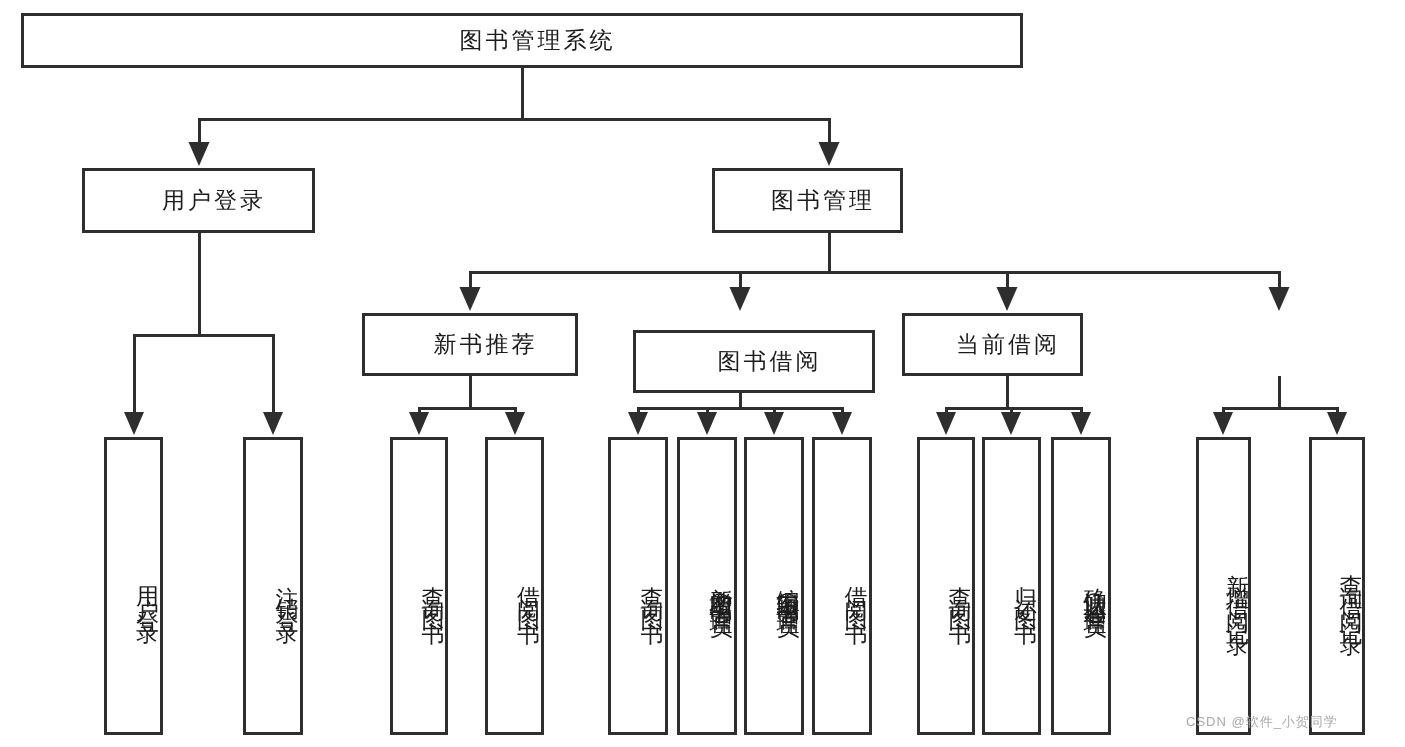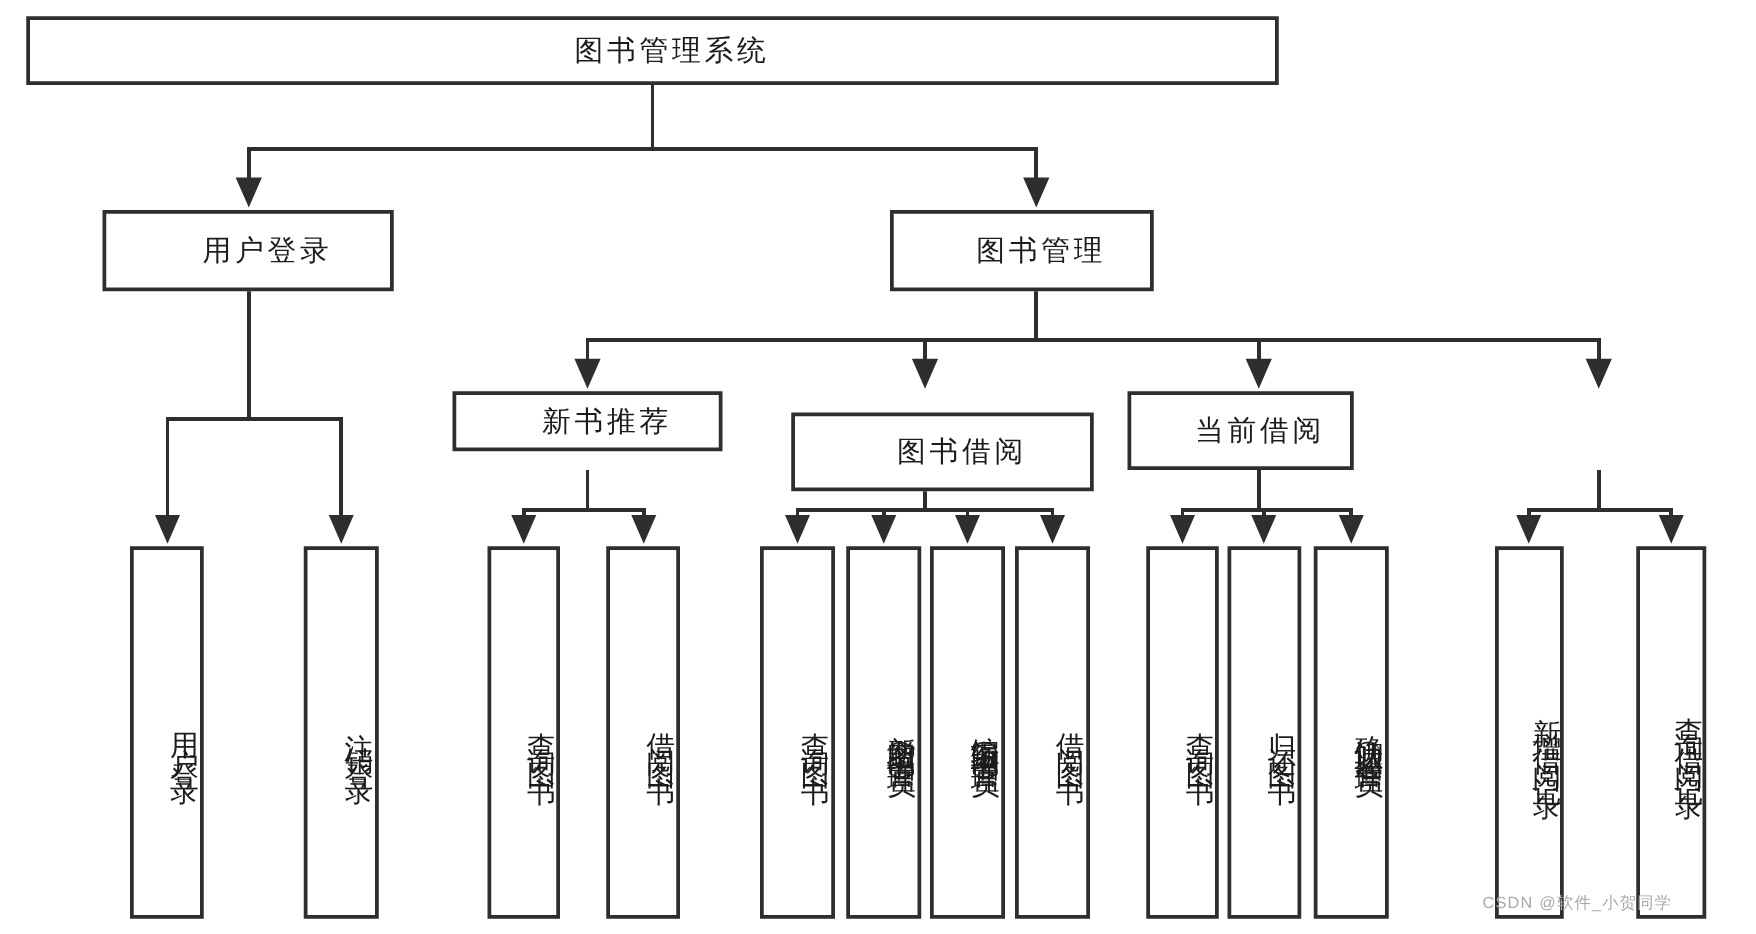--- a/index.html
+++ b/index.html
@@ -120,25 +120,25 @@
     </g>
   </svg>
 
   <div class="box" style="left:21px; top:13px; width:1002px; height:55px;">
     <span class="lbl">图书管理系统</span>
   </div>
 
   <div class="box" style="left:82px; top:168px; width:233px; height:65px;">
     <span class="lbl">用户登录</span>
   </div>
-  <div class="box" style="left:712px; top:168px; width:211px; height:65px;">
+  <div class="box" style="left:712px; top:168px; width:191px; height:65px;">
     <span class="lbl">图书管理</span>
   </div>
 
-  <div class="box" style="left:362px; top:313px; width:216px; height:48px;">
+  <div class="box" style="left:362px; top:313px; width:216px; height:63px;">
     <span class="lbl">新书推荐</span>
   </div>
   <div class="box" style="left:633px; top:330px; width:242px; height:63px;">
     <span class="lbl">图书借阅</span>
   </div>
   <div class="box" style="left:902px; top:313px; width:181px; height:63px;">
     <span class="lbl">当前借阅</span>
   </div>
 
   <div class="box" style="left:104px; top:437px; width:59px; height:298px;">

